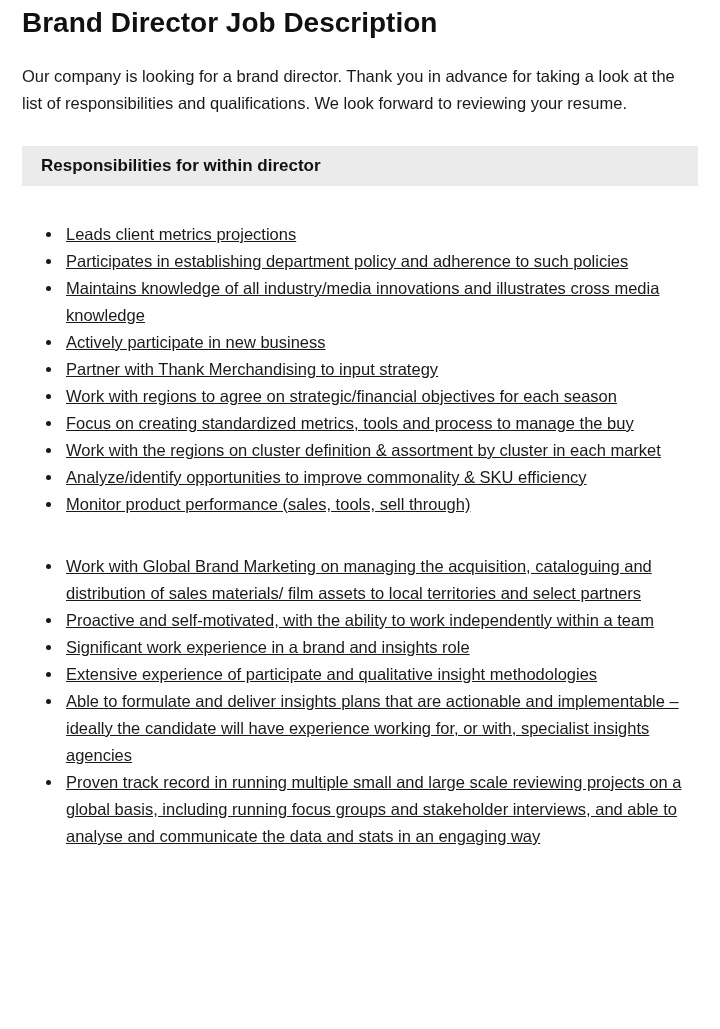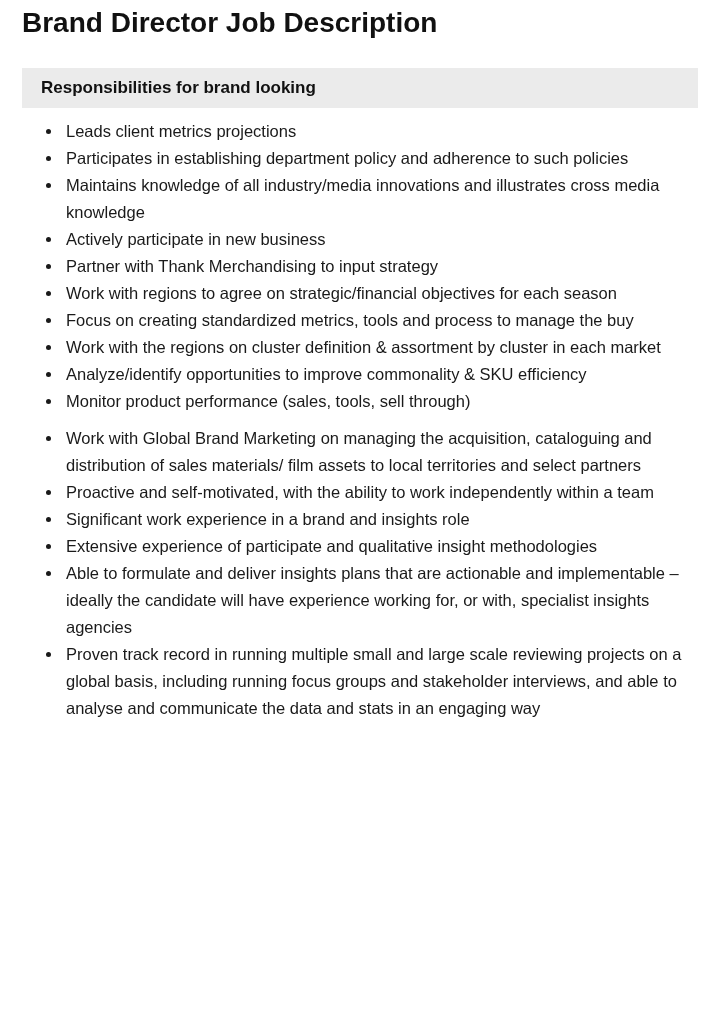--- a/index.html
+++ b/index.html
@@ -28,40 +28,42 @@
   .section-header {
     margin-top: 29px;
     background: #ebebeb;
     font-weight: 700;
     font-size: 17px;
     line-height: 20px;
     padding: 10px 19px;
     color: #111111;
   }
   ul.items {
-    margin-top: 10px;
+    margin-top: 35px;
     padding-left: 41px;
     font-size: 16.5px;
     line-height: 27px;
     list-style-type: disc;
+    text-decoration: underline;
   }
   ul.items li {
     padding-left: 3px;
   }
 </style>
 </head>
 <body>
 
 <main class="doc">
 
   <h1 class="doc-title">Brand Director Job Description</h1>
 
+  <p class="intro">Our company is looking for a brand director. Thank you in advance for taking a look at the list of responsibilities and qualifications. We look forward to reviewing your resume.</p>
 
   <section>
-    <h2 class="section-header">Responsibilities for brand looking</h2>
+    <h2 class="section-header">Responsibilities for within director</h2>
     <ul class="items">
 
         <li>Leads client metrics projections</li>
 
         <li>Participates in establishing department policy and adherence to such policies</li>
 
         <li>Maintains knowledge of all industry/media innovations and illustrates cross media knowledge</li>
 
         <li>Actively participate in new business</li>
 

